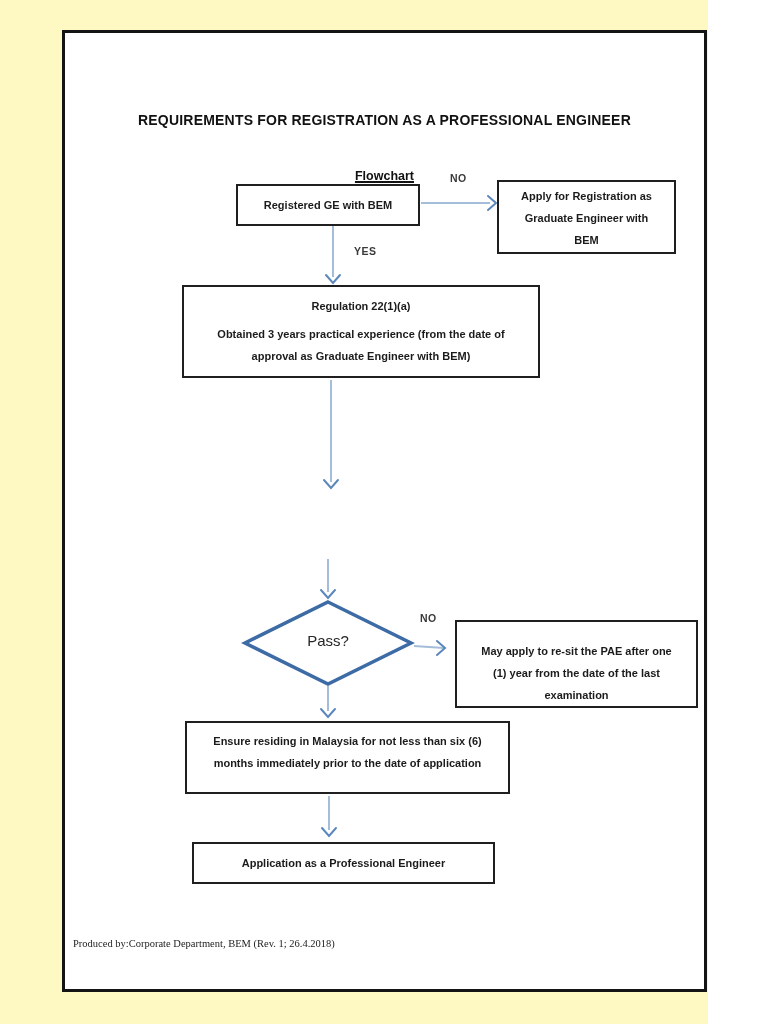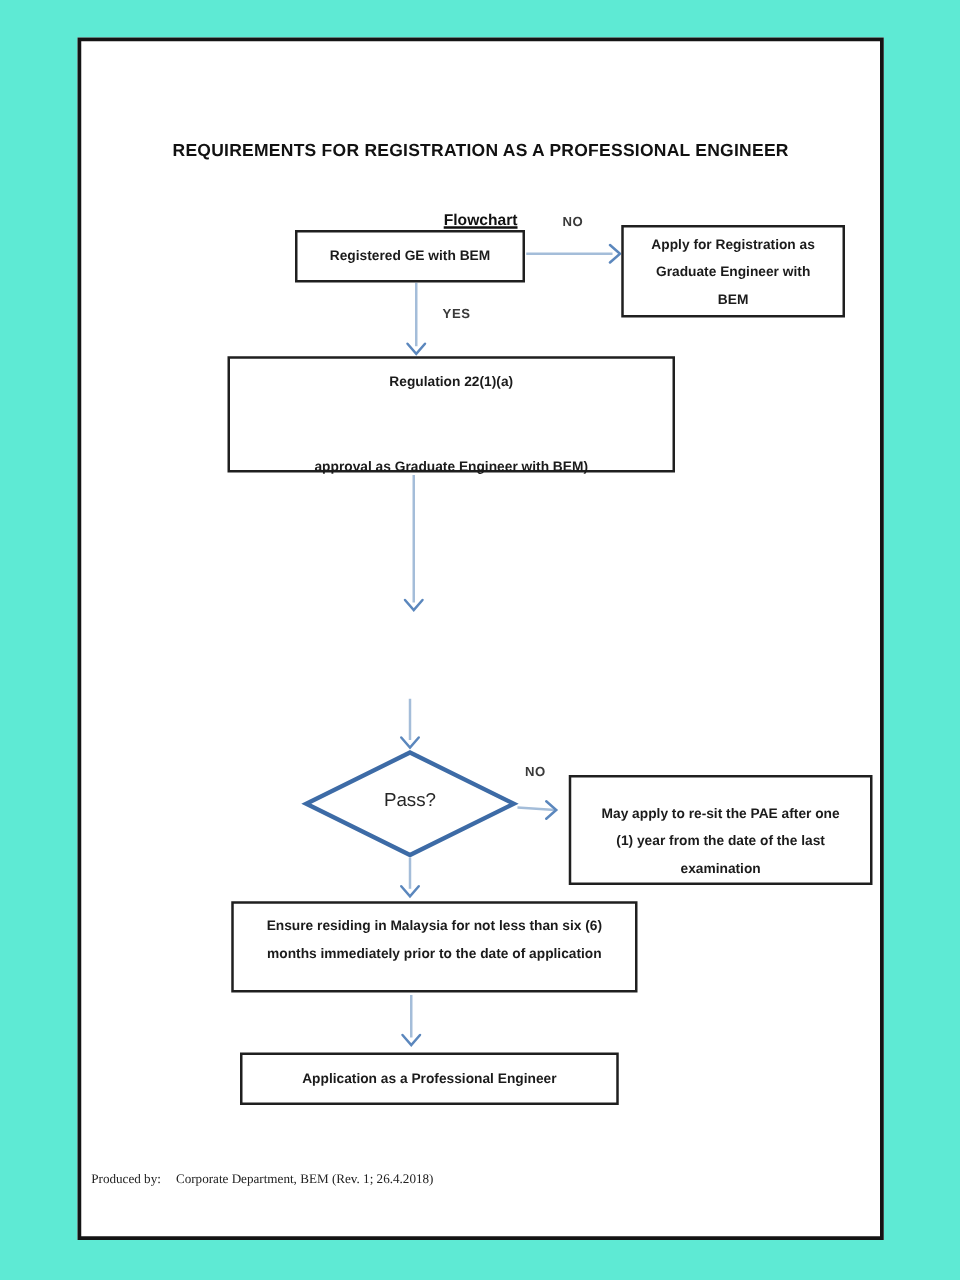--- a/index.html
+++ b/index.html
@@ -1,21 +1,21 @@
 <!DOCTYPE html>
 <html><head>
 <meta charset="utf-8">
 <style>
   * { margin: 0; padding: 0; box-sizing: border-box; }
   html, body { background: #ffffff; }
   .canvas {
     position: relative;
-    width: 768px;
+    width: 708px;
     height: 1024px;
-    background: #5eead4;
+    background: #fef9c3;
     font-family: "Liberation Sans", sans-serif;
     color: #1b1b1b;
     overflow: hidden;
   }
   .page-frame {
     position: absolute;
     left: 62px; top: 30px;
     width: 645px; height: 962px;
     border: 3px solid #141414;
     background: #ffffff;
@@ -49,21 +49,21 @@
     align-items: center;
     justify-content: center;
     text-align: center;
     font-weight: bold;
     font-size: 11px;
     color: #1b1b1b;
   }
   .node .line { line-height: 22px; white-space: nowrap; }
   .node-start      { left: 236px; top: 184px; width: 184px; height: 42px; }
   .node-apply-ge   { left: 497px; top: 180px; width: 179px; height: 74px; justify-content: flex-start; padding-top: 3px; }
-  .node-regulation { left: 182px; top: 285px; width: 358px; height: 93px; justify-content: flex-start; padding-top: 8px; gap: 40px; }
+  .node-regulation { left: 182px; top: 285px; width: 358px; height: 93px; justify-content: flex-start; padding-top: 8px; }
   .node-regulation .heading { line-height: 22px; white-space: nowrap; margin-bottom: 6px; }
   .node-pae        { left: 190px; top: 490px; width: 328px; height: 67px; justify-content: flex-start; padding-top: 7px; }
   .node-resit      { left: 455px; top: 608px; width: 243px; height: 88px; justify-content: flex-start; padding-top: 18px; margin-top: 12px; }
   .node-residency  { left: 185px; top: 721px; width: 325px; height: 73px; justify-content: flex-start; padding-top: 7px; }
   .node-final      { left: 192px; top: 842px; width: 303px; height: 42px; }
   .decision-label {
     position: absolute;
     left: 278px; top: 632px; width: 100px;
     text-align: center;
     font-size: 15px;
@@ -87,21 +87,21 @@
     pointer-events: none;
   }
   .footer {
     position: absolute;
     left: 73px; top: 938px;
     font-family: "Liberation Serif", serif;
     font-size: 10.5px;
     color: #222222;
     white-space: nowrap;
   }
-  .footer .value { margin-left: 12px; }
+  .footer .value { }
 </style>
 </head>
 <body>
 
 <div class="canvas">
 
   <div class="page-frame"></div>
 
   <div class="doc-title">REQUIREMENTS FOR REGISTRATION AS A PROFESSIONAL ENGINEER</div>
   <div class="doc-subtitle">Flowchart</div>
@@ -151,20 +151,21 @@
   </div>
 
   <div class="node node-apply-ge">
     <div class="line">Apply for Registration as</div>
     <div class="line">Graduate Engineer with</div>
     <div class="line">BEM</div>
   </div>
 
   <div class="node node-regulation">
     <div class="heading">Regulation 22(1)(a)</div>
+    <div class="line">Obtained 3 years practical experience (from the date of</div>
     <div class="line">approval as Graduate Engineer with BEM)</div>
   </div>
 
 
   <div class="decision-label">Pass?</div>
 
   <div class="node node-resit">
     <div class="line">May apply to re-sit the PAE after one</div>
     <div class="line">(1) year from the date of the last</div>
     <div class="line">examination</div>

